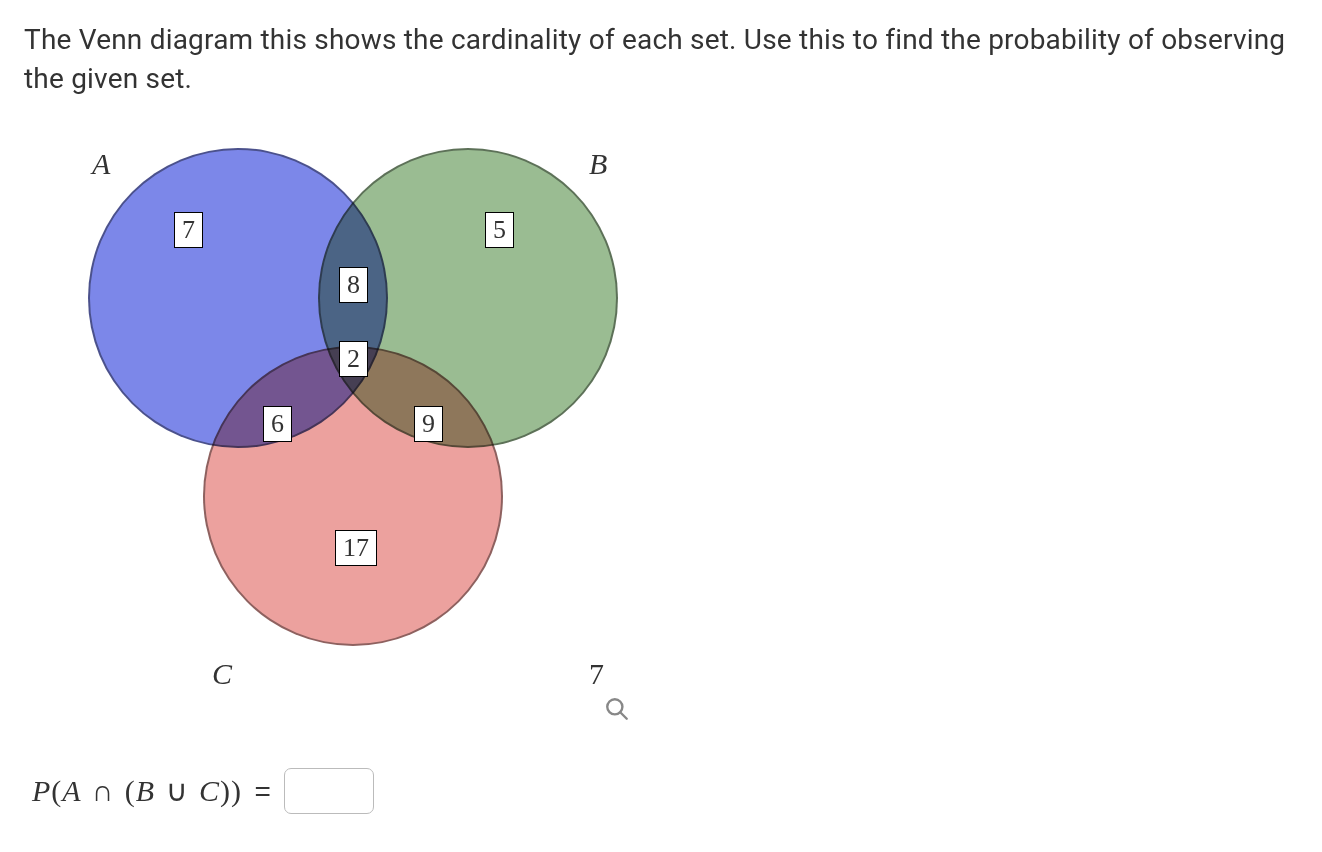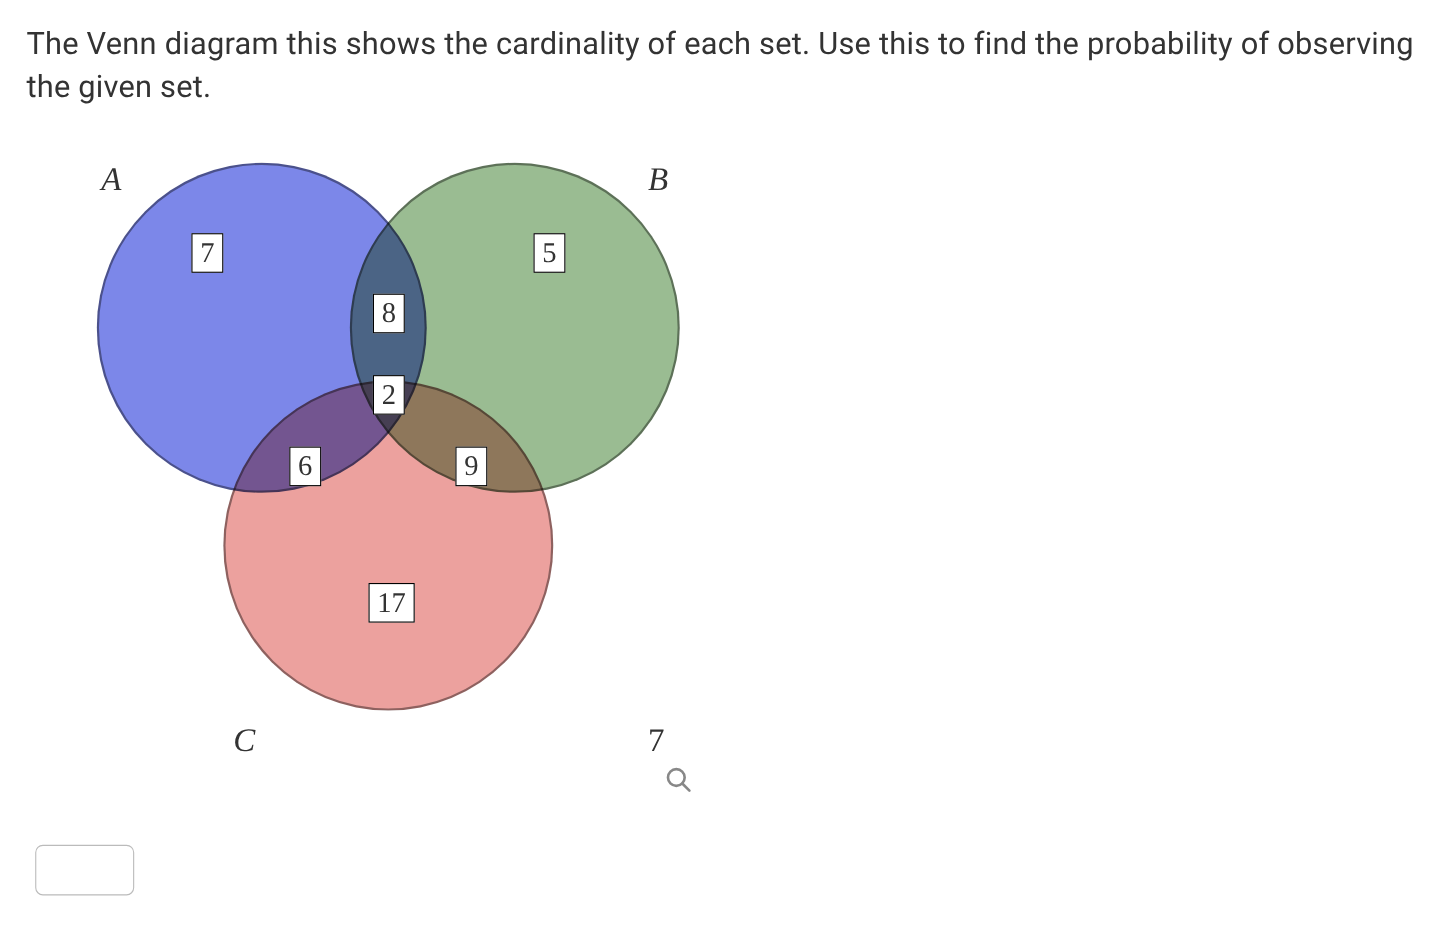--- a/index.html
+++ b/index.html
@@ -147,14 +147,22 @@
 
   <span class="magnify-icon">
     <svg width="26" height="26" viewBox="0 0 24 24" fill="none" stroke="currentColor" stroke-width="2.2" stroke-linecap="round">
       <circle cx="10" cy="10" r="7"></circle>
       <line x1="21" y1="21" x2="15" y2="15"></line>
     </svg>
   </span>
 </div>
 
 <div class="answer-line">
+  <span class="formula">
+    <span>P</span><span class="paren">(</span><span>A</span>
+    <span class="op">∩</span>
+    <span class="paren">(</span><span>B</span>
+    <span class="op">∪</span>
+    <span>C</span><span class="paren">))</span>
+    <span class="equals">=</span>
+  </span>
   <input type="text" class="answer-input" value="" style="">
 </div>
 
 </body></html>

